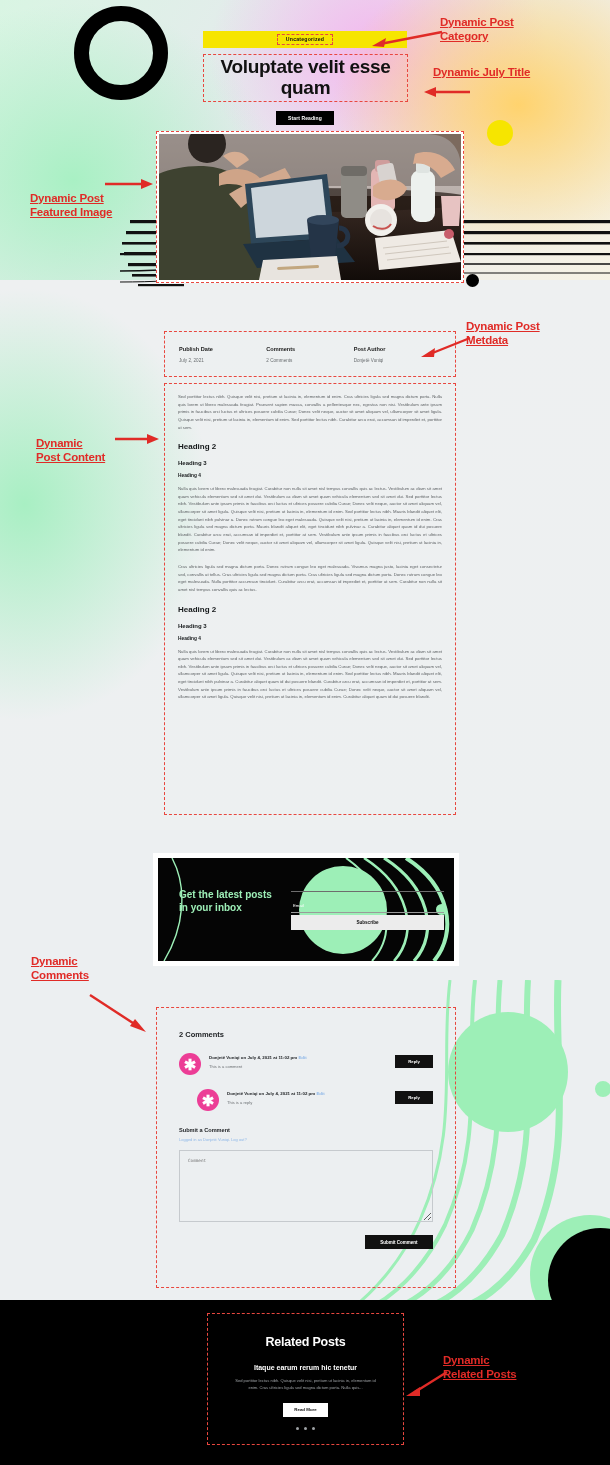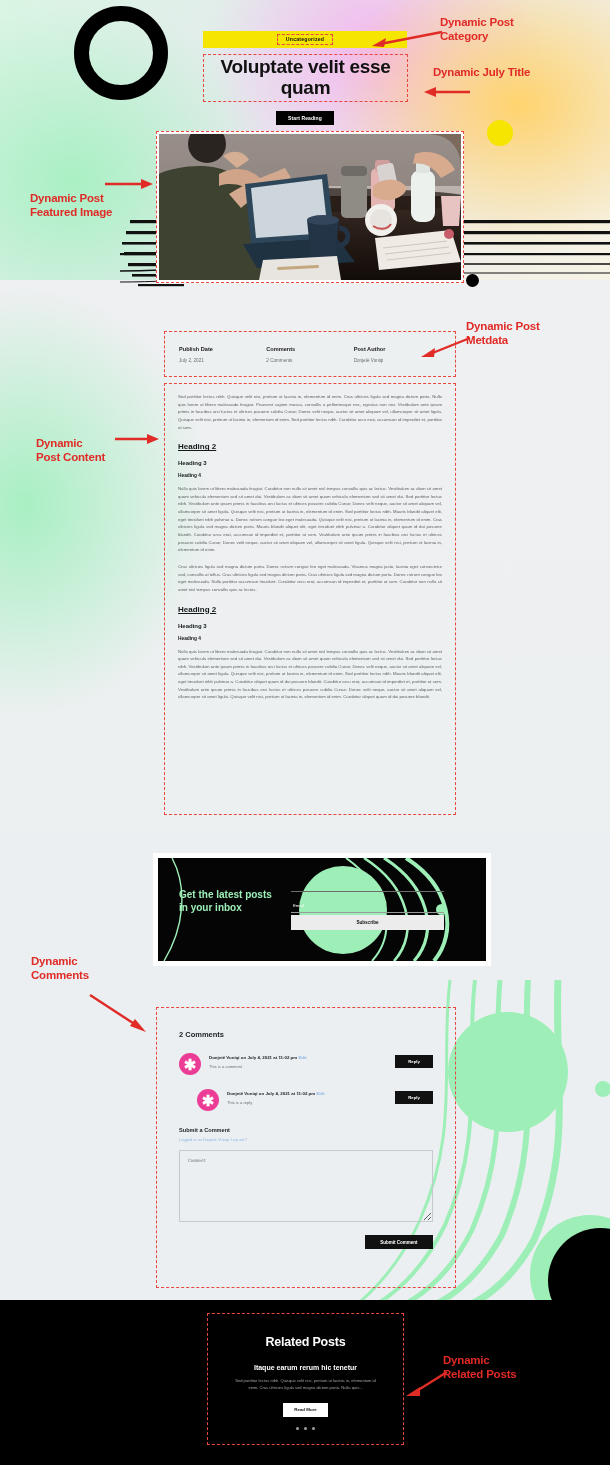--- a/index.html
+++ b/index.html
@@ -114,27 +114,27 @@
 
   
   .content {
     position: absolute; left: 164px; top: 383px; width: 292px; height: 432px;
     border: 1px dashed #e8473f; padding: 9px 13px;
   }
   .content p {
     font-size: 4.3px; line-height: 1.78; color: #5d6164; text-align: justify;
     margin-bottom: 9px;
   }
-  .content h2 { font-size: 8px; color: #16191b; margin: 11px 0 8px; font-weight: 700; text-decoration: underline; }
+  .content h2 { font-size: 8px; color: #16191b; margin: 11px 0 8px; font-weight: 700; }
   .content h3 { font-size: 6px; color: #16191b; margin: 9px 0 7px; font-weight: 700; }
   .content h4 { font-size: 4.8px; color: #16191b; margin: 7px 0 7px; font-weight: 700; }
 
   
   .news-outer {
-    position: absolute; left: 153px; top: 853px; width: 338px; height: 113px;
+    position: absolute; left: 153px; top: 853px; width: 306px; height: 113px;
     background: #fff; padding: 5px;
   }
   .news {
     position: relative; width: 100%; height: 100%; background: #050505; overflow: hidden;
   }
   .news-circle {
     position: absolute; left: 141px; top: 8px; width: 88px; height: 88px;
     border-radius: 50%; background: #9defb7;
   }
   .news-dot {
@@ -213,21 +213,21 @@
     margin: 11px auto 0; width: 45px; height: 14px; background: #fff; color: #111;
     font-size: 4.4px; font-weight: 700;
     display: flex; align-items: center; justify-content: center;
   }
   .dots { margin-top: 10px; display: flex; gap: 5px; justify-content: center; }
   .dots i { width: 3px; height: 3px; border-radius: 50%; background: #9ea2a5; display: block; }
 
   
   .anno {
     position: absolute; color: #e02b27; font-weight: 700; font-size: 11.5px;
-    line-height: 1.18; letter-spacing: -.2px;
+    line-height: 1.18; letter-spacing: -.2px; text-decoration: underline;
   }
   .arrow { position: absolute; }
   .arrow svg { display: block; overflow: visible; }
 </style>
 </head>
 <body>
 
 <div id="page">
 
   <div class="bg-gradient-top"></div>

